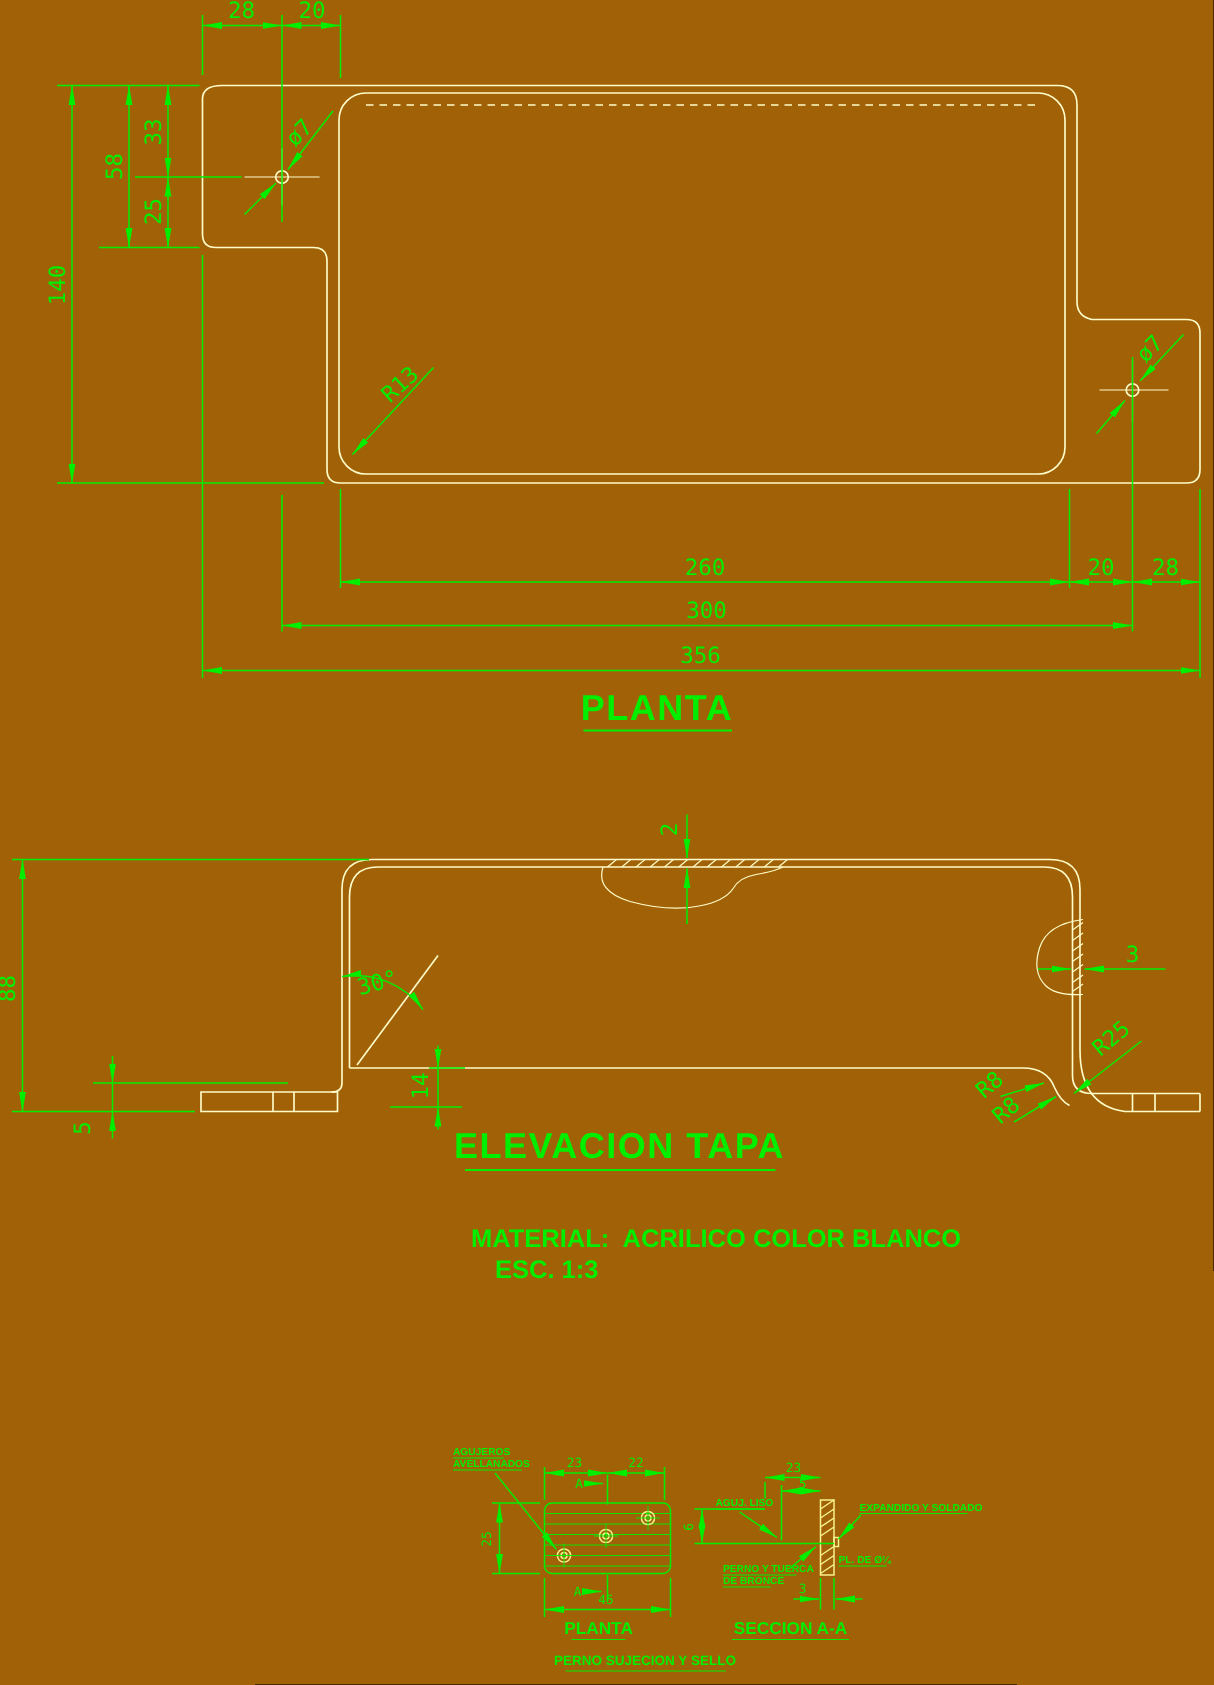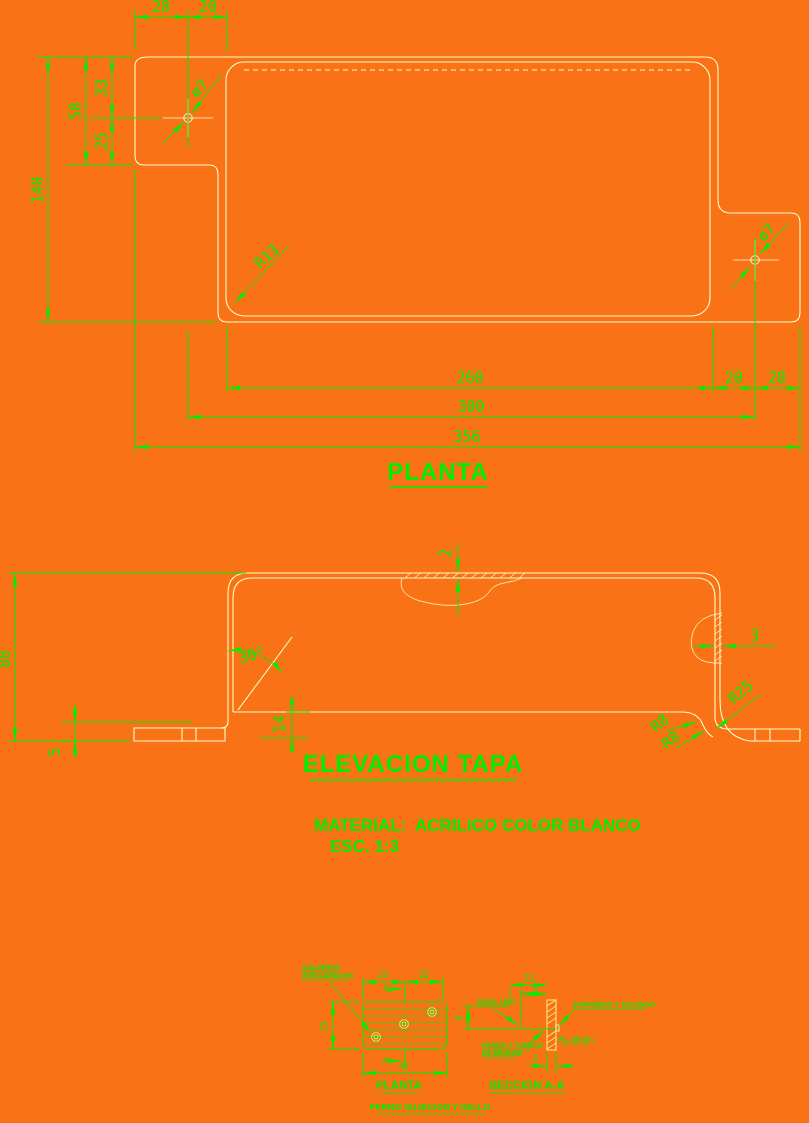--- a/index.html
+++ b/index.html
@@ -1,16 +1,16 @@
 <!DOCTYPE html>
 <html><head>
 <meta charset="utf-8">
 <style>
   html,body{margin:0;padding:0;background:#000;}
-  .stage{position:relative;width:809px;height:1123px;background:#f97316;overflow:hidden;}
+  .stage{position:relative;width:809px;height:1123px;background:#a16207;overflow:hidden;}
   svg{display:block;}
   
   .o{stroke:#fffdc9;fill:none;stroke-width:1.1;}
   .ot{stroke:#fffdc9;fill:none;stroke-width:.8;}
   .od{stroke:#fffdc9;fill:none;stroke-width:1;stroke-dasharray:5 4;}
   
   .g{stroke:#00ef00;fill:none;stroke-width:1;}
   .gt{fill:#00ef00;font-family:"DejaVu Sans Mono",monospace;font-size:15px;text-anchor:middle;}
   .ttl{fill:#00ef00;font-family:"Liberation Sans",sans-serif;font-weight:bold;font-size:24px;text-anchor:middle;letter-spacing:1px;}
   .note{fill:#00ef00;font-family:"Liberation Sans",sans-serif;font-weight:bold;font-size:17px;}

